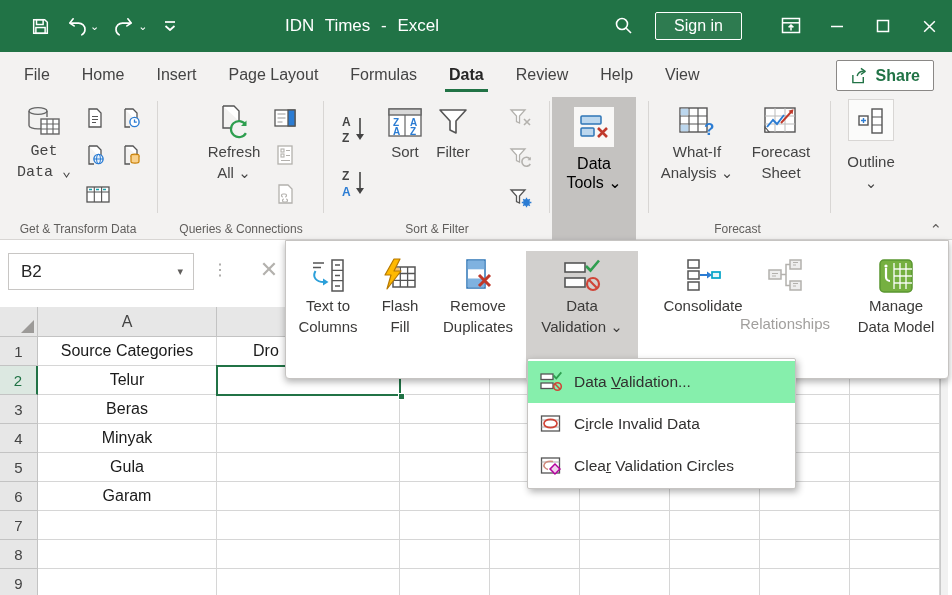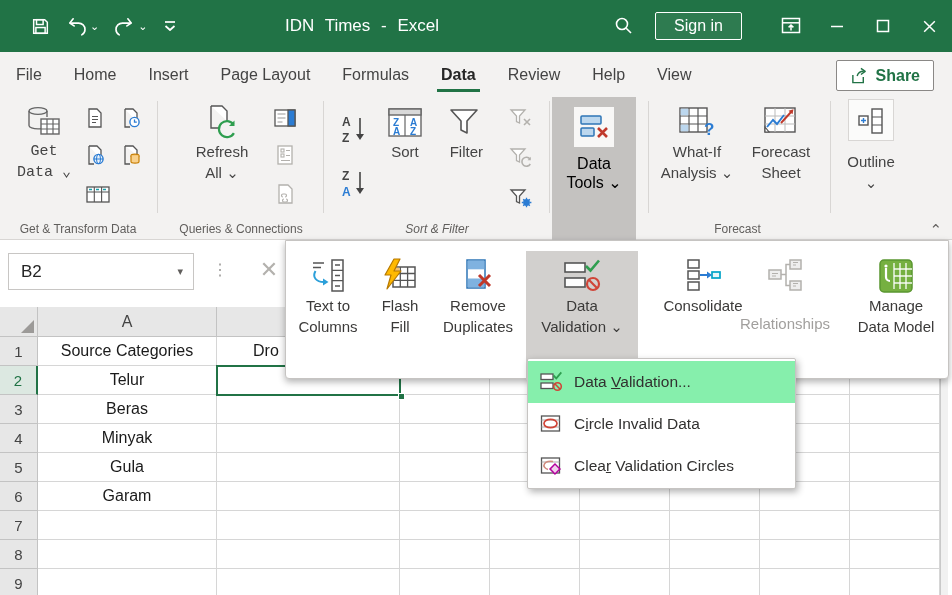--- a/index.html
+++ b/index.html
@@ -12,21 +12,21 @@
   .qat { display:flex; align-items:center; gap:6px; padding-left:26px; }
   .tbtn { display:inline-flex; align-items:center; justify-content:center; cursor:pointer; padding:4px; }
   .tcaret { font-size:11px; color:#fff; margin-left:2px; line-height:1; }
   .wtitle { position:absolute; left:232px; width:260px; text-align:center; font-size:17px; color:#fff; word-spacing:6px; }
   .tbright { position:absolute; right:0; top:0; height:52px; display:flex; align-items:center; }
   .signin { border:1.5px solid #fff; border-radius:2px; background:rgba(255,255,255,0.06); color:#fff; font-size:16px; padding:4px 18px; margin:0 26px 0 16px; cursor:pointer; }
   .winctl { width:46px; height:52px; display:flex; align-items:center; justify-content:center; cursor:pointer; }
 
   
   .tabsrow { position:absolute; left:0; top:52px; width:952px; height:45px; background:#f3f2f1; display:flex; align-items:center; }
-  .tabs { display:flex; align-items:flex-start; }
+  .tabs { display:flex; align-items:flex-start; padding-left:8px; }
   .tab { font-size:16px; color:#444; padding:10px 16px; cursor:pointer; position:relative; white-space:nowrap; }
   .tab.active { color:#262626; font-weight:bold; }
   .tab.active::after { content:""; position:absolute; left:12px; right:12px; bottom:2px; height:3px; background:#217346; }
   .sharebtn { position:absolute; right:18px; top:8px; height:31px; display:flex; align-items:center; gap:7px; background:#fff; border:1px solid #8a8886; border-radius:2px; padding:0 13px; color:#217346; font-size:16px; font-weight:bold; cursor:pointer; }
 
   
   .ribbon { position:absolute; left:0; top:97px; width:952px; height:143px; background:#f3f2f1; border-bottom:1px solid #d8d6d4; }
   .rdiv { position:absolute; top:4px; bottom:26px; width:1px; background:#d8d6d4; }
   .grplabel { position:absolute; bottom:3px; font-size:12px; color:#605e5c; text-align:center; white-space:nowrap; }
   .bigbtn { position:absolute; top:2px; display:flex; flex-direction:column; align-items:center; cursor:pointer; }
@@ -218,21 +218,21 @@
     <span class="smallbtn" style="left:82px; top:84px; width:32px;">
       <svg width="26" height="22" viewBox="0 0 26 22">
           <rect x="2" y="4" width="22" height="15" fill="#fff" stroke="#555" stroke-width="1.3"></rect>
           <path d="M2 9h22M9.3 4v15M16.6 4v15" stroke="#555" stroke-width="1.1"></path>
           <path d="M4 6.5h3M11 6.5h3M18 6.5h3" stroke="#1aa0aa" stroke-width="1.6"></path>
         </svg>
     </span>
     <div class="grplabel" style="left:0; width:156px;">Get &amp; Transform Data</div>
     <div class="rdiv" style="left:157px;"></div>
 
-    <div class="bigbtn" style="left:182px; width:80px;">
+    <div class="bigbtn" style="left:194px; width:80px;">
       <span class="bicon">
         <svg width="38" height="38" viewBox="0 0 38 38">
             <path d="M8 3h11l5 5v10" fill="#fff" stroke="#555" stroke-width="1.4"></path>
             <path d="M8 3v22h8" fill="none" stroke="#555" stroke-width="1.4"></path>
             <path d="M30.5 21.5a8 8 0 1 0 .4 8.6" fill="none" stroke="#2e9e4f" stroke-width="2.2"></path>
             <path d="M31.5 17.5v5.5H26z" fill="#2e9e4f"></path>
             <path d="M17.5 32.5a8 8 0 0 0 11.5 2" fill="none" stroke="#2e9e4f" stroke-width="2.2" opacity="0"></path>
           </svg>
       </span>
       <span class="blbl"><span>Refresh</span></span>
@@ -285,21 +285,21 @@
             <rect x="3" y="4" width="32" height="6" fill="#d9d9d9" stroke="#666" stroke-width="1.4"></rect>
             <path d="M19 10v21" stroke="#666" stroke-width="1.2"></path>
             <text x="7" y="21" font-size="10" font-weight="bold" fill="#2b7cd3" font-family="Liberation Sans">Z</text>
             <text x="24" y="21" font-size="10" font-weight="bold" fill="#2b7cd3" font-family="Liberation Sans">A</text>
             <text x="7" y="30" font-size="10" font-weight="bold" fill="#2b7cd3" font-family="Liberation Sans">A</text>
             <text x="24" y="30" font-size="10" font-weight="bold" fill="#2b7cd3" font-family="Liberation Sans">Z</text>
           </svg>
       </span>
       <span class="blbl">Sort</span>
     </div>
-    <div class="bigbtn" style="left:423px; width:60px;align-items:flex-end;">
+    <div class="bigbtn" style="left:423px; width:60px;">
       <span class="bicon">
         <svg width="38" height="36" viewBox="0 0 38 36">
             <path d="M6 5h26l-10 11v12l-6-3v-9z" fill="#fff" stroke="#555" stroke-width="1.6" stroke-linejoin="round"></path>
           </svg>
       </span>
       <span class="blbl">Filter</span>
     </div>
     <span class="smallbtn" style="left:508px; top:8px;">
       <svg width="24" height="22" viewBox="0 0 24 22">
           <path d="M2 3h14l-5.5 6v7l-3-1.5V9z" fill="#fff" stroke="#b3b1ad" stroke-width="1.3"></path>
@@ -313,21 +313,21 @@
           <path d="M21.8 10.8v3.4h-3.3z" fill="#b3b1ad"></path>
         </svg>
     </span>
     <span class="smallbtn" style="left:508px; top:88px;">
       <svg width="24" height="22" viewBox="0 0 24 22">
           <path d="M2 3h14l-5.5 6v7l-3-1.5V9z" fill="#fff" stroke="#555" stroke-width="1.3"></path>
           <circle cx="17.5" cy="15.5" r="3.4" fill="#2b7cd3"></circle>
           <path d="M17.5 10.8v1.4M17.5 18.8v1.4M12.8 15.5h1.4M21 15.5h1.4M14.2 12.2l1 1M19.8 17.8l1 1M20.8 12.2l-1 1M15.2 17.8l-1 1" stroke="#2b7cd3" stroke-width="1.3"></path>
         </svg>
     </span>
-    <div class="grplabel" style="left:326px; width:222px;font-style:italic;">Sort &amp; Filter</div>
+    <div class="grplabel" style="left:326px; width:222px;">Sort &amp; Filter</div>
     <div class="rdiv" style="left:549px;"></div>
 
     <div class="datatools">
       <span class="tile">
         <svg width="34" height="34" viewBox="0 0 34 34">
             <rect x="4" y="6" width="20" height="8" rx="1" fill="#bcd7ee" stroke="#2e75b6" stroke-width="1.5"></rect>
             <rect x="4" y="18" width="13" height="8" rx="1" fill="#bcd7ee" stroke="#2e75b6" stroke-width="1.5"></rect>
             <path d="M21 18l9 9M30 18l-9 9" stroke="#c0392b" stroke-width="2.6"></path>
           </svg>
       </span>

